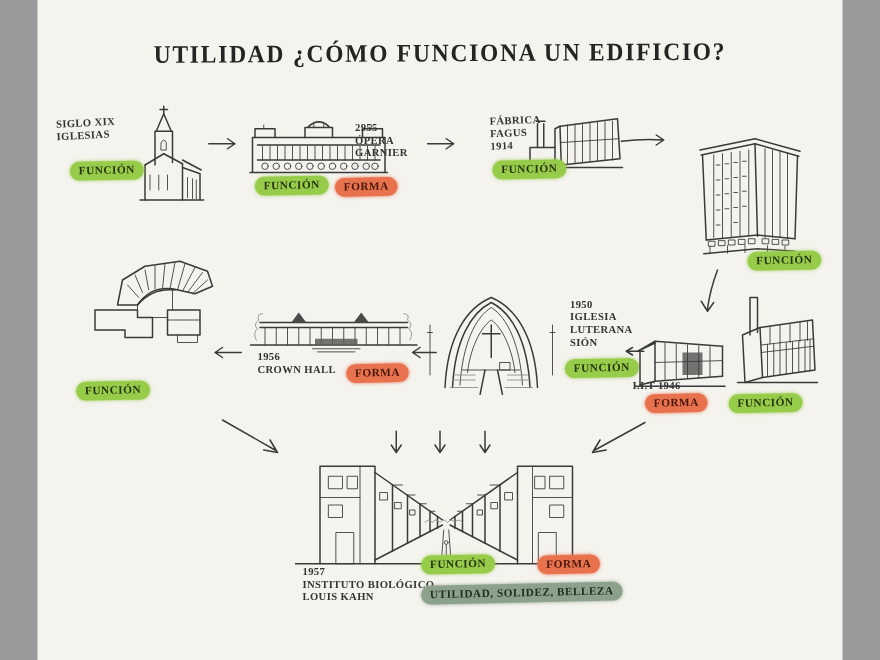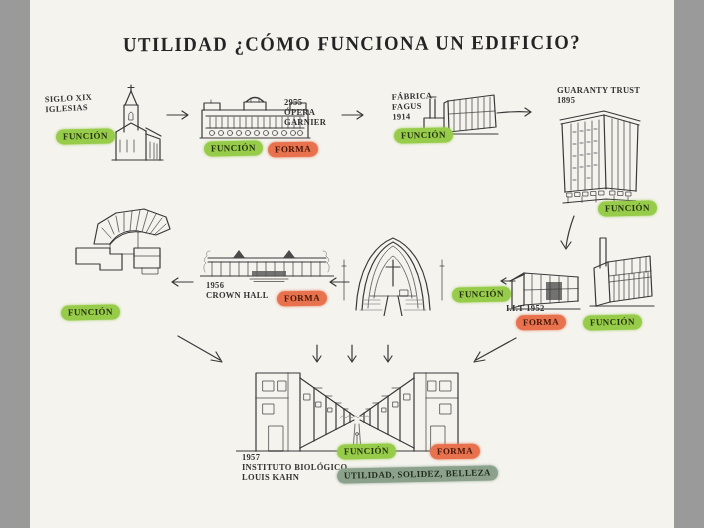--- a/index.html
+++ b/index.html
@@ -112,22 +112,20 @@
     </svg>
   </div>
   <span class="tag green" style="left:394px;top:128px">FUNCIÓN</span>
 
   <div class="arr" style="left:496px;top:105px">
     <svg width="40" height="14" viewBox="0 0 40 14">
         <path d="M1 8 Q18 6 34 7 M29 3 L35 7 L29 11"></path>
       </svg>
   </div>
 
-  <div class="label" style="left:557px;top:85px">GUARANTY TRUST
-1895</div>
   <div class="sk" style="left:552px;top:104px">
     <svg width="94" height="104" viewBox="0 0 94 104">
       <path d="M8 16 L52 7 L88 17 M9 20 L52 11 L87 21"></path>
       <path d="M10 20 L13 88 M52 11 L54 85 M86 21 L84 87"></path>
       <path class="thin" d="M19 20 V86 M26 19 V86 M33 18 V86 M40 17 V85 M47 16 V85"></path>
       <path class="thin" d="M60 15 V86 M66 16 V86 M72 17 V86 M78 18 V87"></path>
       <path class="thin" d="M21 28 h3 M28 27 h3 M35 26 h3 M42 25 h3 M21 40 h3 M28 39 h3 M35 38 h3 M42 37 h3 M21 52 h3 M28 51 h3 M35 50 h3 M42 49 h3 M21 64 h3 M28 63 h3 M35 62 h3 M42 61 h3 M21 76 h3 M35 74 h3"></path>
       <path d="M13 88 L54 84 L84 87"></path>
       <rect class="thin" x="15" y="89" width="5" height="4"></rect>
         <rect class="thin" x="23" y="88.5" width="5" height="4"></rect>
@@ -198,40 +196,44 @@
       <path class="thin" d="M34 70 C36 52 44 34 53 28 C62 34 70 52 72 70"></path>
       <path d="M53 32 V58 M46 39 H60"></path>
       <path class="thin" d="M30 68 H76"></path>
       <path d="M44 88 L48 68 M62 88 L58 68"></path>
       <path class="lite" d="M22 76 h18 M20 82 h22 M66 76 h18 M64 82 h22 M24 72 h16 M66 72 h16"></path>
       <path class="thin" d="M4 32 V72 M2 38 h4 M102 32 V72 M100 38 h4"></path>
       <path class="thin" d="M60 62 h8 v6 h-8 z"></path>
     </svg>
   </div>
 
+  <div class="label" style="left:456px;top:238px">1950
+IGLESIA
+LUTERANA
+SIÓN</div>
   <span class="tag green" style="left:452px;top:287px">FUNCIÓN</span>
 
   <div class="arr" style="left:498px;top:276px">
     <svg width="18" height="10" viewBox="0 0 18 10">
         <path d="M17 5 H4 M8 2 L3 5 L8 8"></path>
       </svg>
   </div>
 
   <div class="sk" style="left:506px;top:258px">
     <svg width="76" height="52" viewBox="0 0 76 52">
       <rect class="shade" x="40" y="24" width="16" height="18"></rect>
       <path d="M6 22 L18 15 L72 19 M4 23 L18 16.5"></path>
       <path d="M6 22 V50 M18 15 V47 M72 19 V43"></path>
       <path d="M18 47 L72 43 M6 50 L18 47"></path>
       <path class="thin" d="M26 16.6 V46.4 M35 17.3 V45.7 M44 18 V45 M53 18.6 V44.4 M62 19.3 V43.7"></path>
       <path class="thin" d="M18 32 L72 30.5"></path>
       <path d="M2 51 H74"></path>
     </svg>
   </div>
-  <div class="label" style="left:506px;top:303px">I.I.T  1952</div>
+  <div class="label" style="left:506px;top:303px">I.I.T  1946</div>
   <span class="tag orange" style="left:516px;top:315px">FORMA</span>
 
   <div class="sk" style="left:584px;top:234px">
     <svg width="74" height="78" viewBox="0 0 74 78">
       <path d="M16 4 V34 M22 4 V32 M16 4 H22"></path>
       <path d="M24 28 L66 22 L68 62 L26 68 Z"></path>
       <path d="M10 34 L24 28 M10 34 L12 72 L26 68"></path>
       <path class="thin" d="M25 42 L67 37 M25 48 L67 43"></path>
       <path class="thin" d="M30 41.5 V66.8 M35 41 V66.2 M40 40.5 V65.6 M45 40 V65 M50 39.5 V64.4 M55 39 V63.8 M60 38.5 V63.2 M64 38 V62.7"></path>
       <path class="thin" d="M32 27 V41 M40 26 V40.5 M48 25 V40 M56 24 V39 M62 23.4 V38.4"></path>

